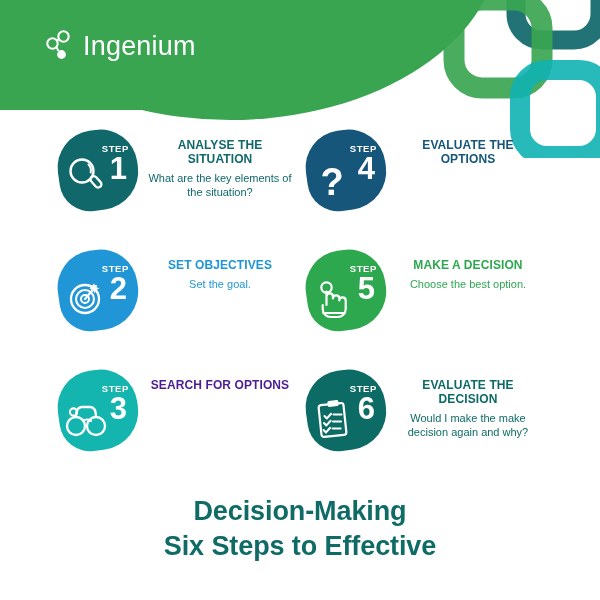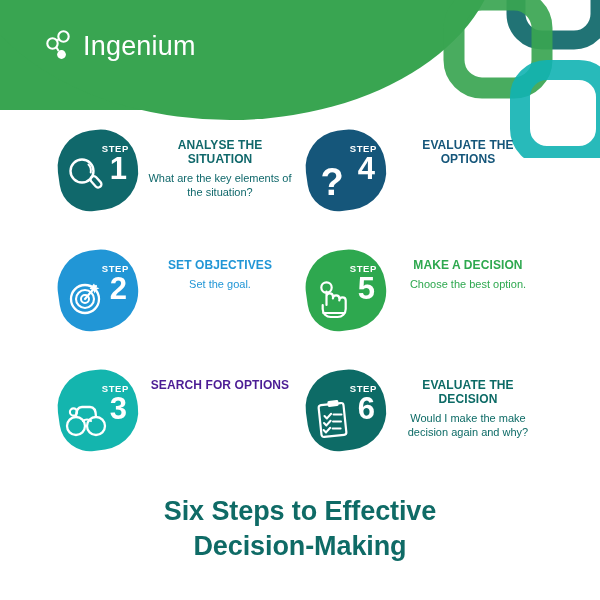--- a/index.html
+++ b/index.html
@@ -337,17 +337,17 @@
       </div>
       <div class="step-text">
         <p class="step-title" style="color:#0d6b66">EVALUATE THE DECISION</p>
         <p class="step-desc" style="color:#0d6b66">Would I make the make decision again and why?</p>
       </div>
     </div>
 
   </div>
 
   <div class="footer-title">
+    <span>Decision-Making</span>
     <span>Six Steps to Effective</span>
-    <span>Decision-Making</span>
   </div>
 
 </div>
 
 </body></html>

